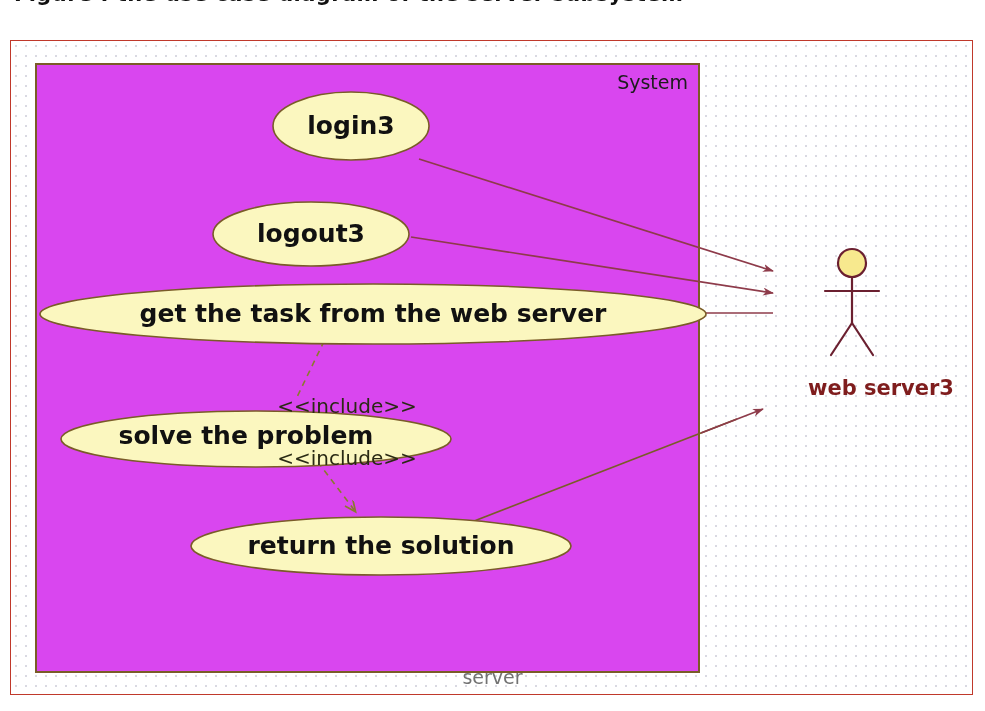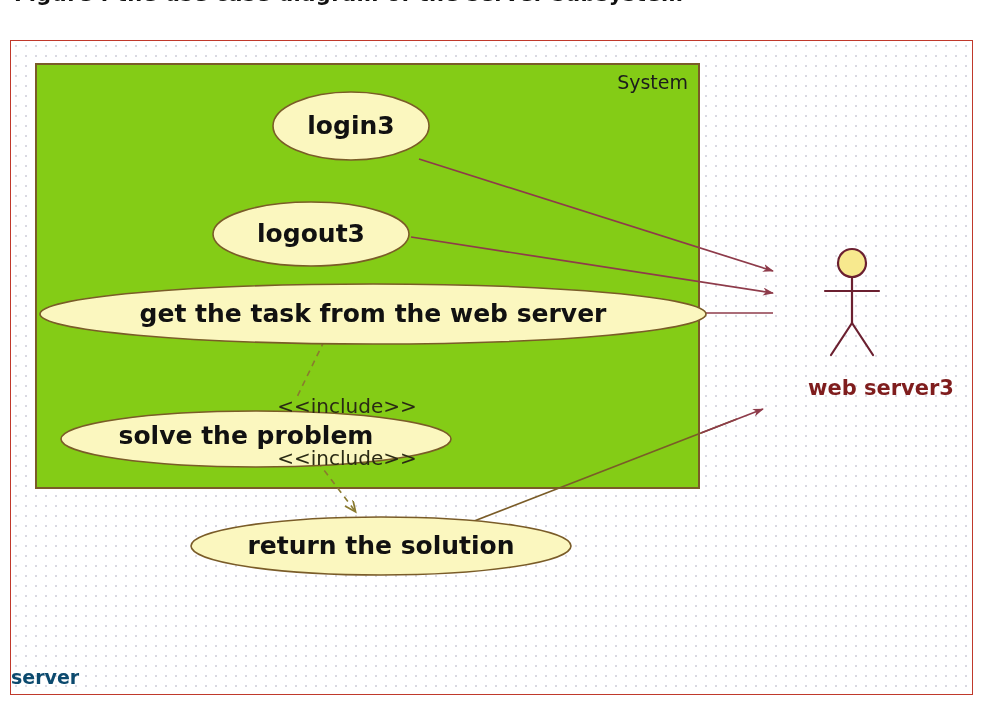--- a/index.html
+++ b/index.html
@@ -53,22 +53,22 @@
     background-position: 4px 4px;
     pointer-events: none;
   }
 
   
   #system-box {
     position: absolute;
     left: 24px;
     top: 22px;
     width: 665px;
-    height: 426px;
-    background: #84cc16;
+    height: 610px;
+    background: #d946ef;
     border: 2.5px solid #7a5c28;
     box-sizing: border-box;
     padding-left: 43px;
   }
   #system-label {
     position: absolute;
     right: 10px;
     top: 6px;
     font-size: 19px;
     color: #1c1c1c;
@@ -141,23 +141,24 @@
     color: #7f1d1d;
     white-space: nowrap;
   }
 
   
   #server-caption {
     position: absolute;
     left: 0;
     top: 625px;
     width: 963px;
+    text-align: center;
     font-size: 19px;
-    color: #0c4a6e;
-    font-weight: bold;
+    color: #737373;
+    font-weight: normal;
   }
 </style>
 </head>
 <body>
 
 <div id="heading-sliver">Figure : the use case diagram of the server subsystem</div>
 
 <div id="canvas-frame">
 
   <div id="dot-grid"></div>

